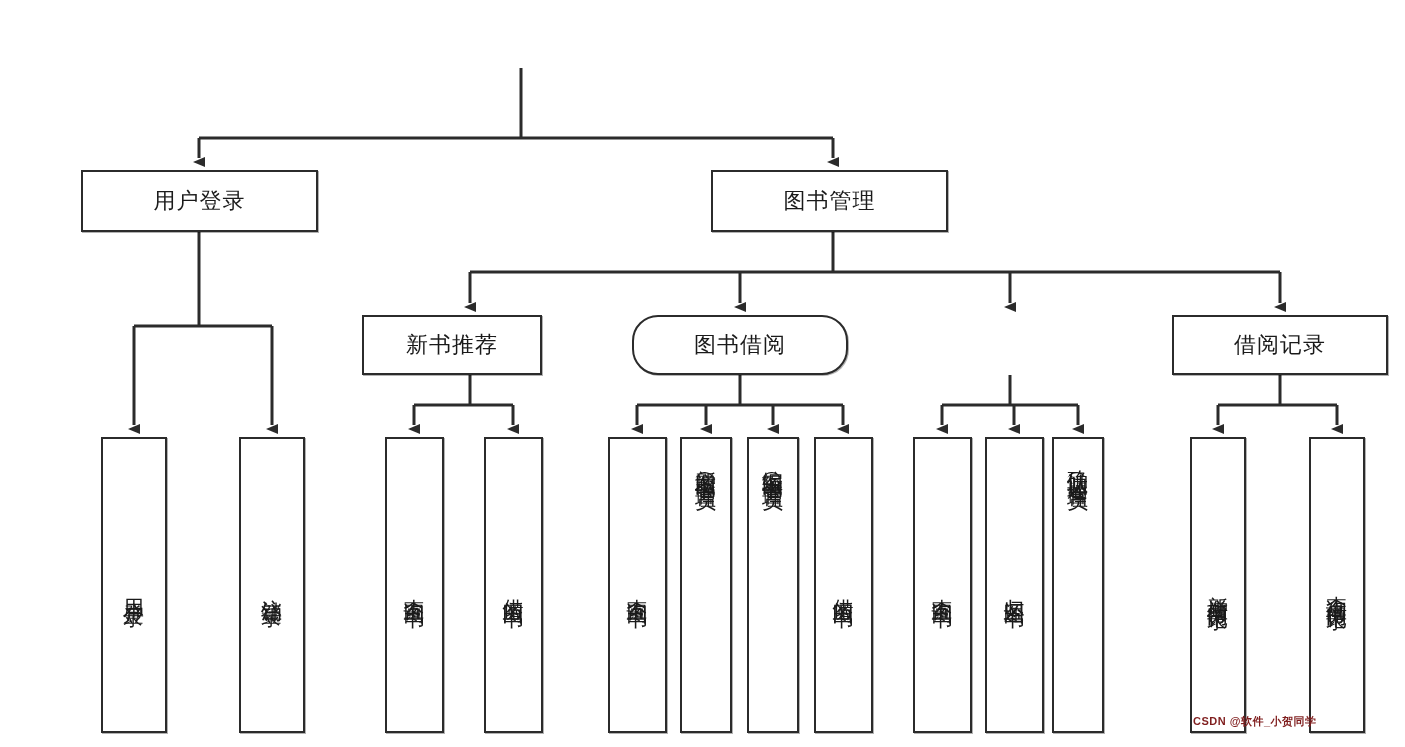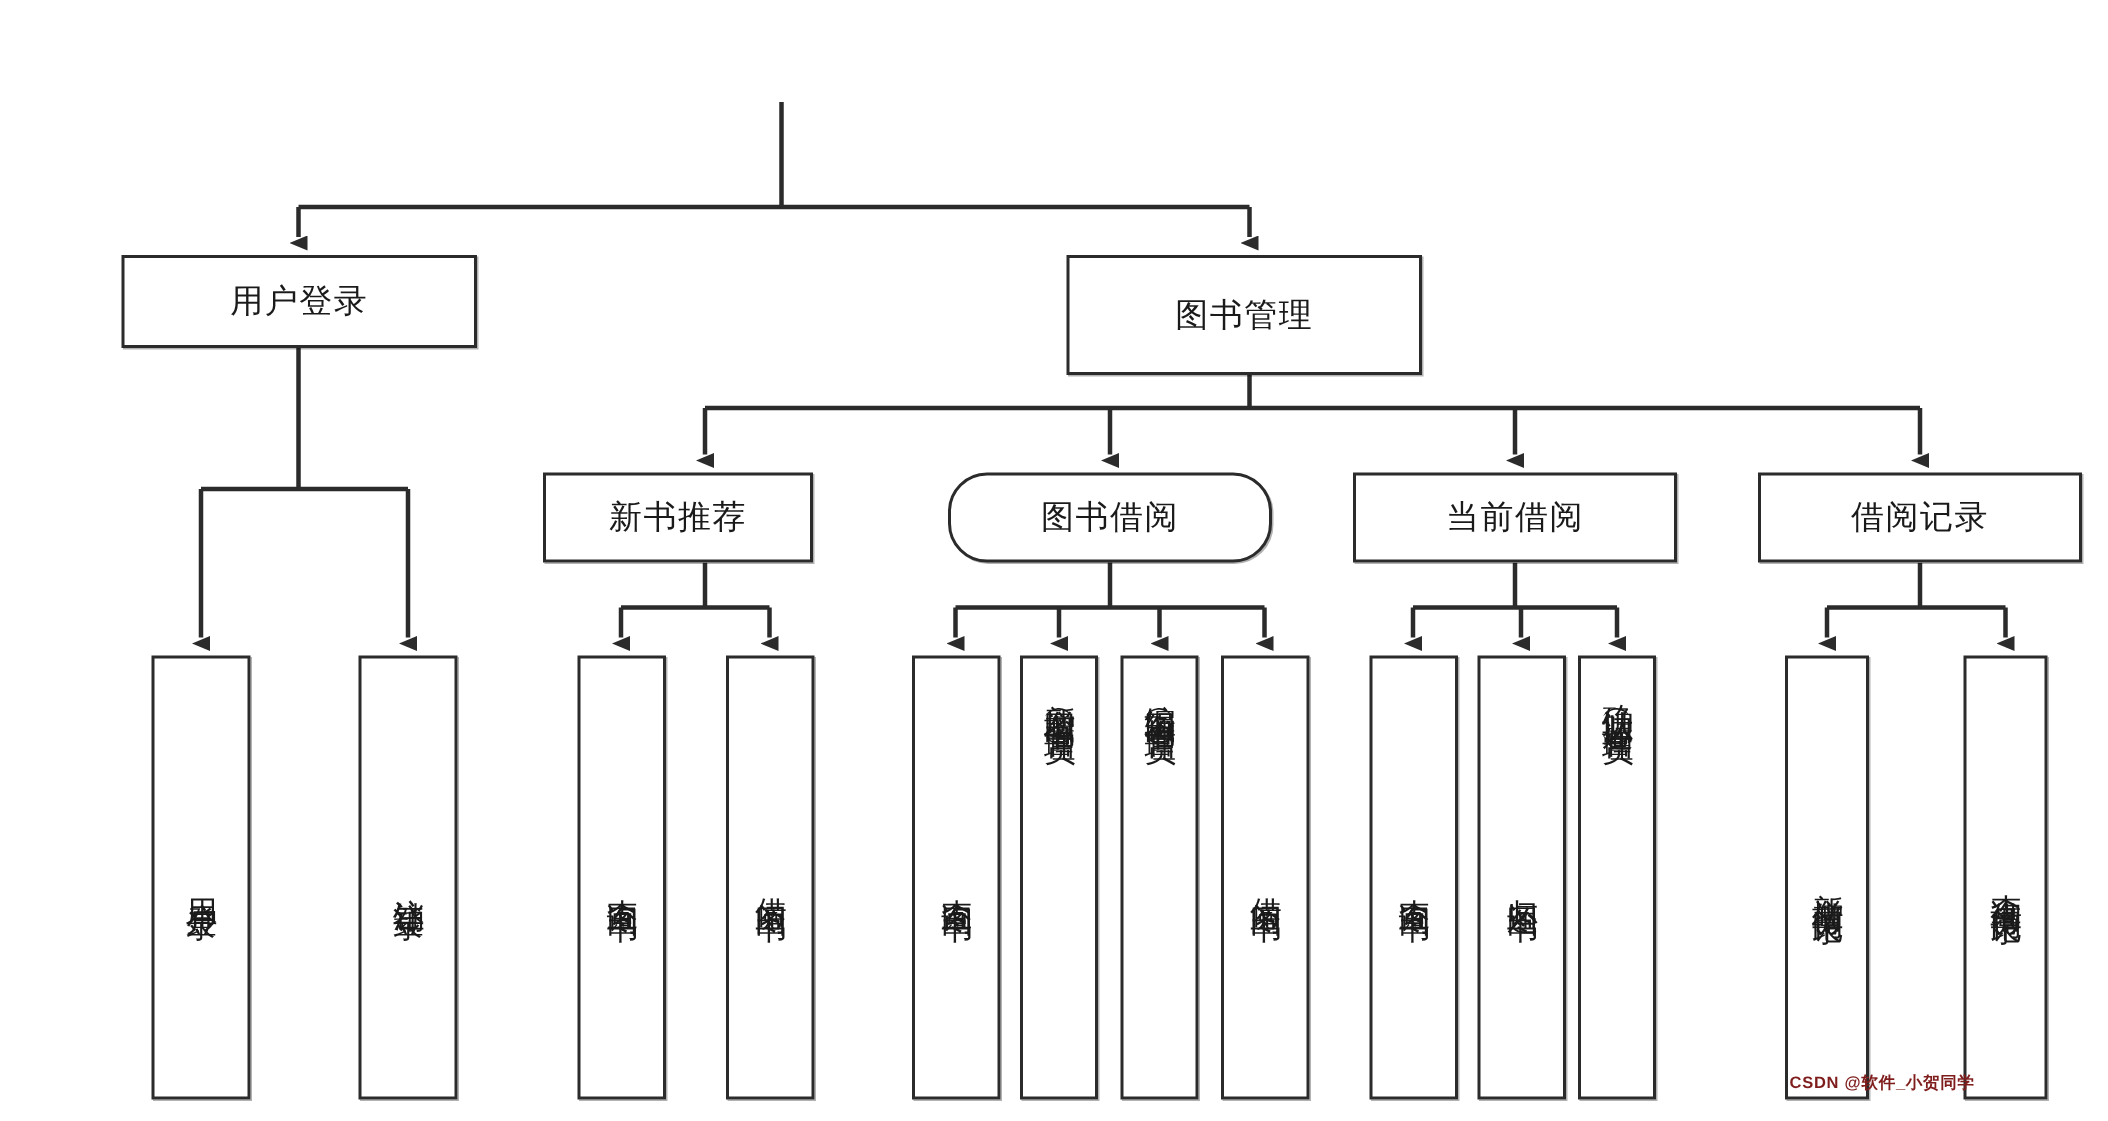--- a/index.html
+++ b/index.html
@@ -131,32 +131,29 @@
       <path d="M1218,405 L1337,405"></path>
       <path d="M1218,405 L1218,425" marker-end="url(#arrow)"></path>
       <path d="M1337,405 L1337,425" marker-end="url(#arrow)"></path>
     </g>
   </svg>
 
 
   <div class="node horiz" style="left:81px; top:170px; width:237px; height:62px;">
     <span>用户登录</span>
   </div>
-  <div class="node horiz" style="left:711px; top:170px; width:237px; height:80px;">
+  <div class="node horiz" style="left:711px; top:170px; width:237px; height:62px;">
     <span>图书管理</span>
   </div>
 
   <div class="node horiz" style="left:362px; top:315px; width:180px; height:60px;">
     <span>新书推荐</span>
   </div>
   <div class="node horiz" style="left:632px; top:315px; width:216px; height:60px;border-radius:26px;">
     <span>图书借阅</span>
-  </div>
-  <div class="node horiz" style="left:902px; top:315px; width:216px; height:60px;">
-    <span>当前借阅</span>
   </div>
   <div class="node horiz" style="left:1172px; top:315px; width:216px; height:60px;">
     <span>借阅记录</span>
   </div>
 
   <div class="node leaf" style="left:101px; top:437px; width:66px; height:296px;">
     <div class="leaf-inner">
       <span class="vtext">用户登录</span>
     </div>
   </div>

